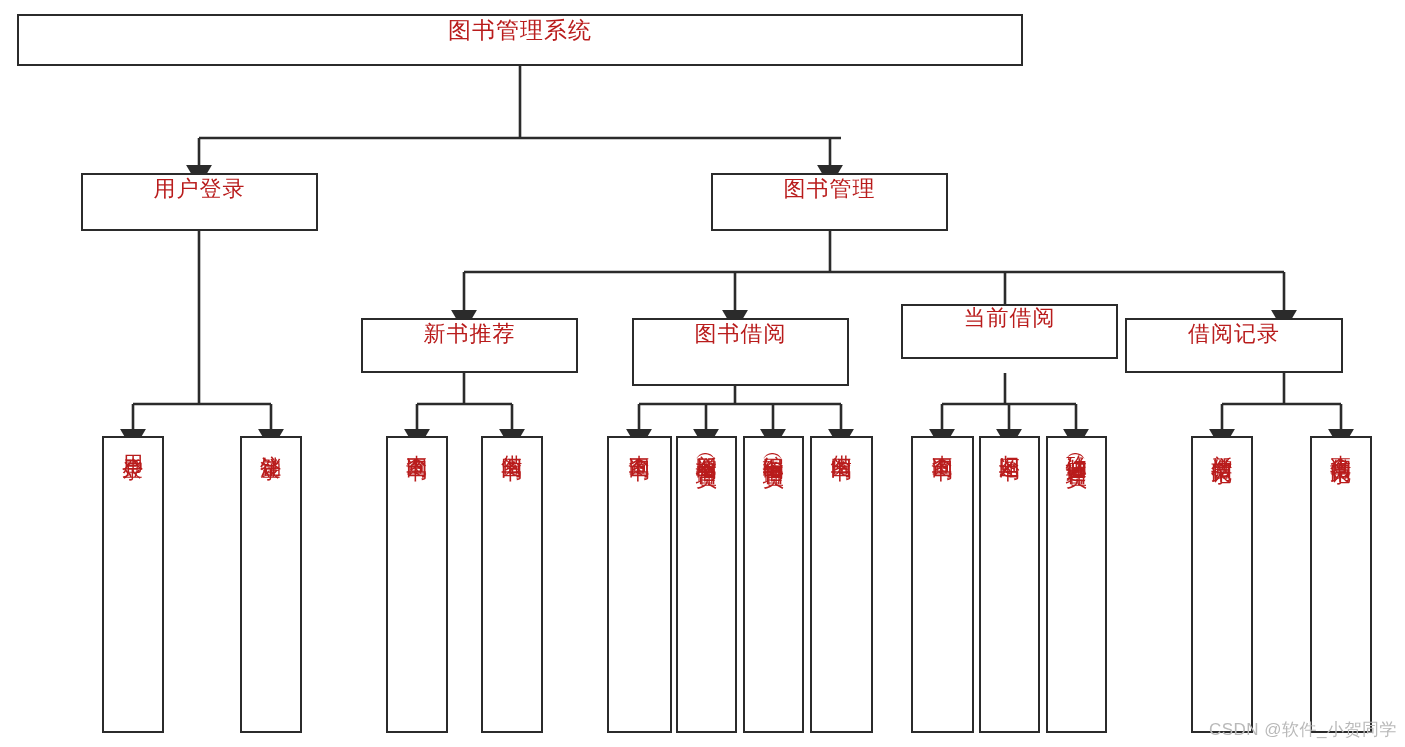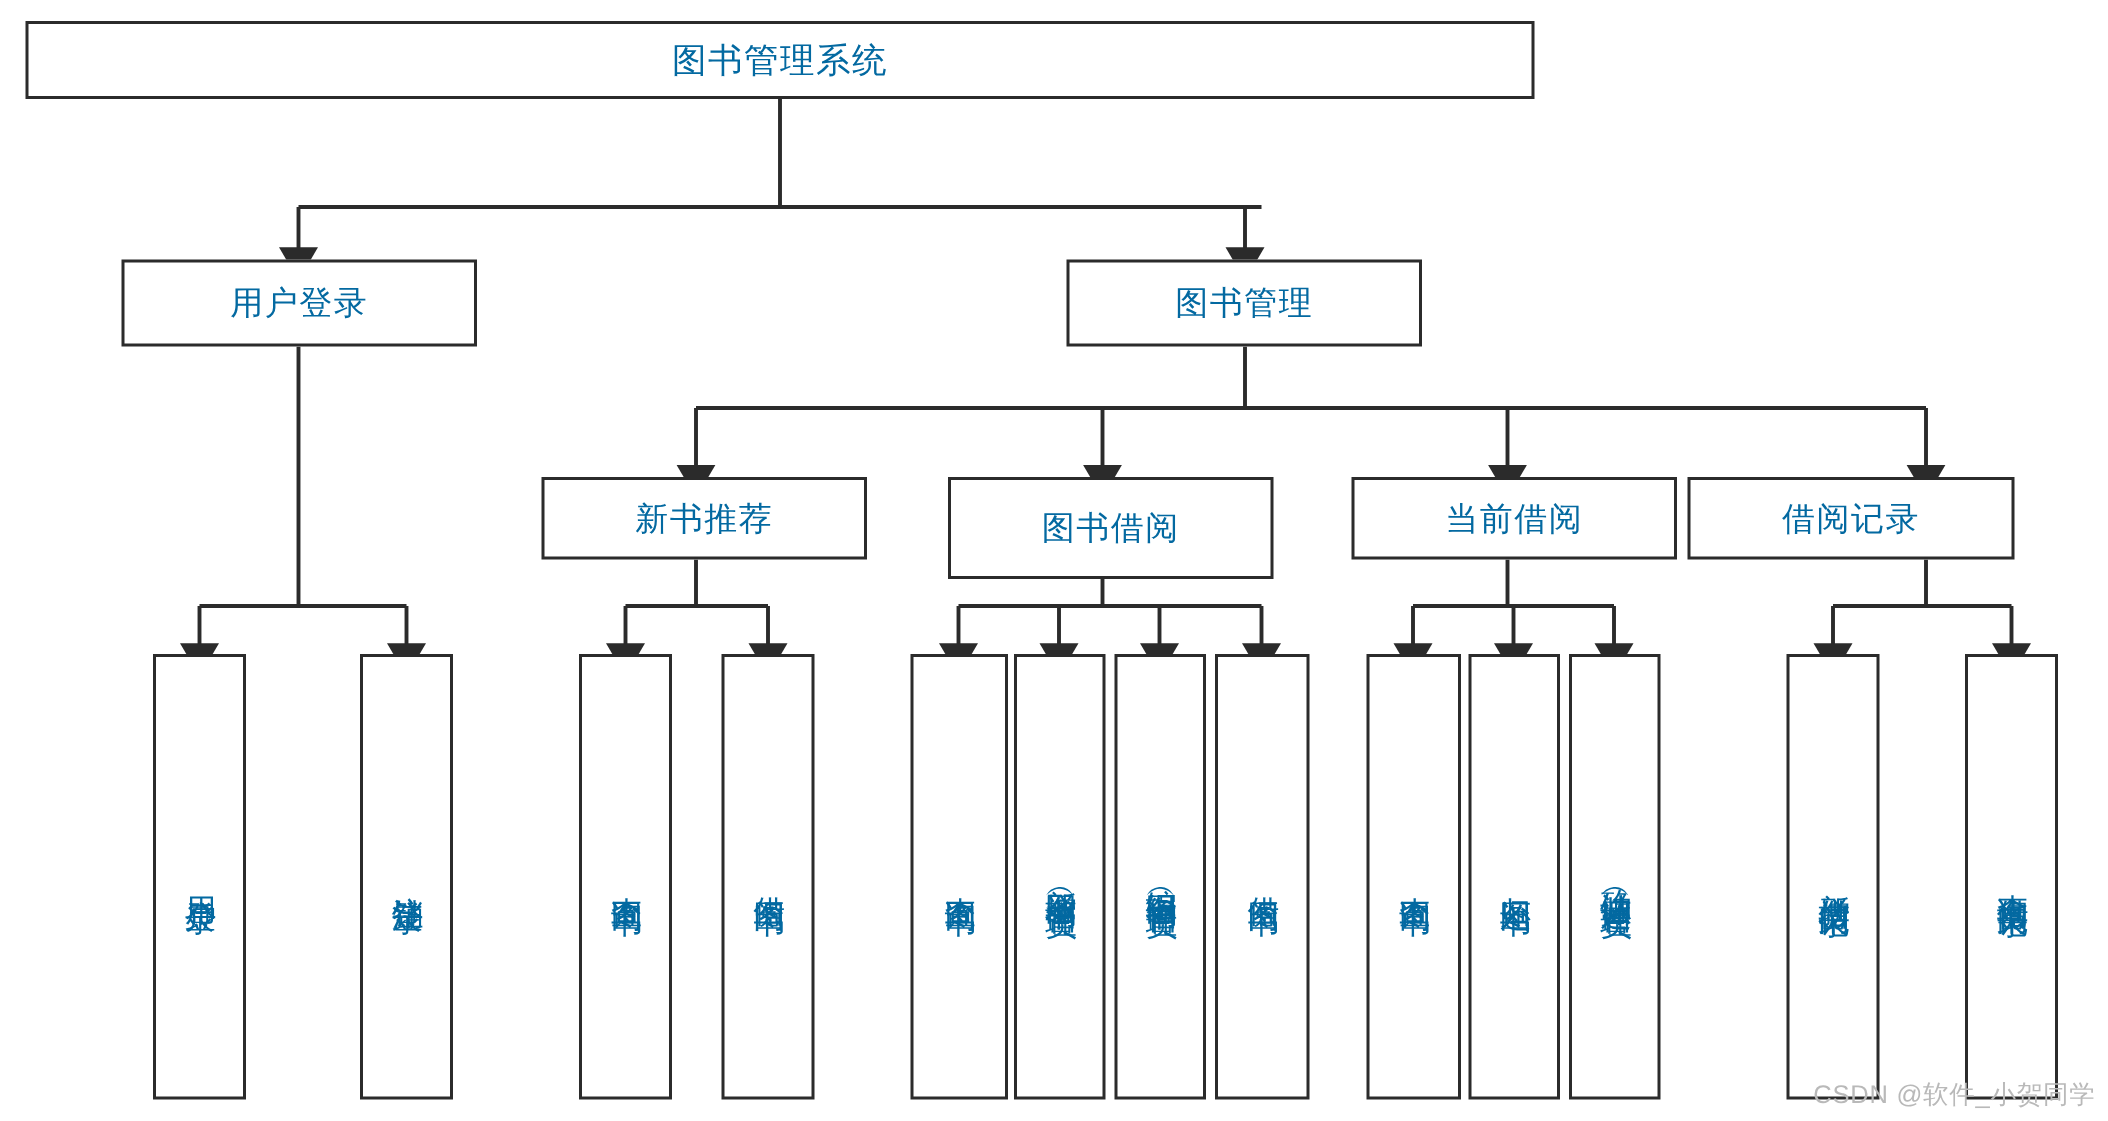--- a/index.html
+++ b/index.html
@@ -1,22 +1,22 @@
 <!DOCTYPE html>
 <html><head>
 <meta charset="utf-8">
 <style>
   html,body{margin:0;padding:0;background:#ffffff;}
   body{width:1405px;height:747px;font-family:"Liberation Sans","DejaVu Sans",sans-serif;}
   #stage{position:relative;width:1405px;height:747px;overflow:hidden;background:#fff;}
   svg#wires{position:absolute;left:0;top:0;width:1405px;height:747px;}
 
   .node{position:absolute;box-sizing:border-box;background:#ffffff;
-        border:2.5px solid #2b2b2b;display:flex;align-items:center;justify-content:center;
-        color:#0369a1;}
+        border:2.5px solid #2b2b2b;display:flex;justify-content:center;
+        color:#b91c1c;}
   .node span{display:block;}
 
   .h-node{font-size:22px;line-height:1.25;letter-spacing:1px;}
   .root{font-size:23px;}
   .v-node{font-size:21px;line-height:1.22;letter-spacing:2px;}
   .v-node span{writing-mode:vertical-rl;text-orientation:upright;
                white-space:normal;max-height:275px;}
 
   #watermark{position:absolute;right:8px;bottom:6px;font-size:17px;color:#b9b9b9;
              letter-spacing:.5px;white-space:nowrap;pointer-events:none;margin-top:40px;}
@@ -86,21 +86,21 @@
   <div class="node h-node" style="left:361px;top:318px;width:217px;height:55px;">
     <span>新书推荐</span>
   </div>
 
   <div class="node h-node" style="left:711px;top:173px;width:237px;height:58px;">
     <span>图书管理</span>
   </div>
   <div class="node h-node" style="left:632px;top:318px;width:217px;height:68px;">
     <span>图书借阅</span>
   </div>
-  <div class="node h-node" style="left:901px;top:318px;width:217px;height:55px;">
+  <div class="node h-node" style="left:901px;top:304px;width:217px;height:55px;font-family:Liberation Mono, monospace;">
     <span>当前借阅</span>
   </div>
   <div class="node h-node" style="left:1125px;top:318px;width:218px;height:55px;">
     <span>借阅记录</span>
   </div>
 
   <div class="node v-node" style="left:102px;top:436px;width:62px;height:297px;">
     <span>用户登录</span>
   </div>
   <div class="node v-node" style="left:240px;top:436px;width:62px;height:297px;">

